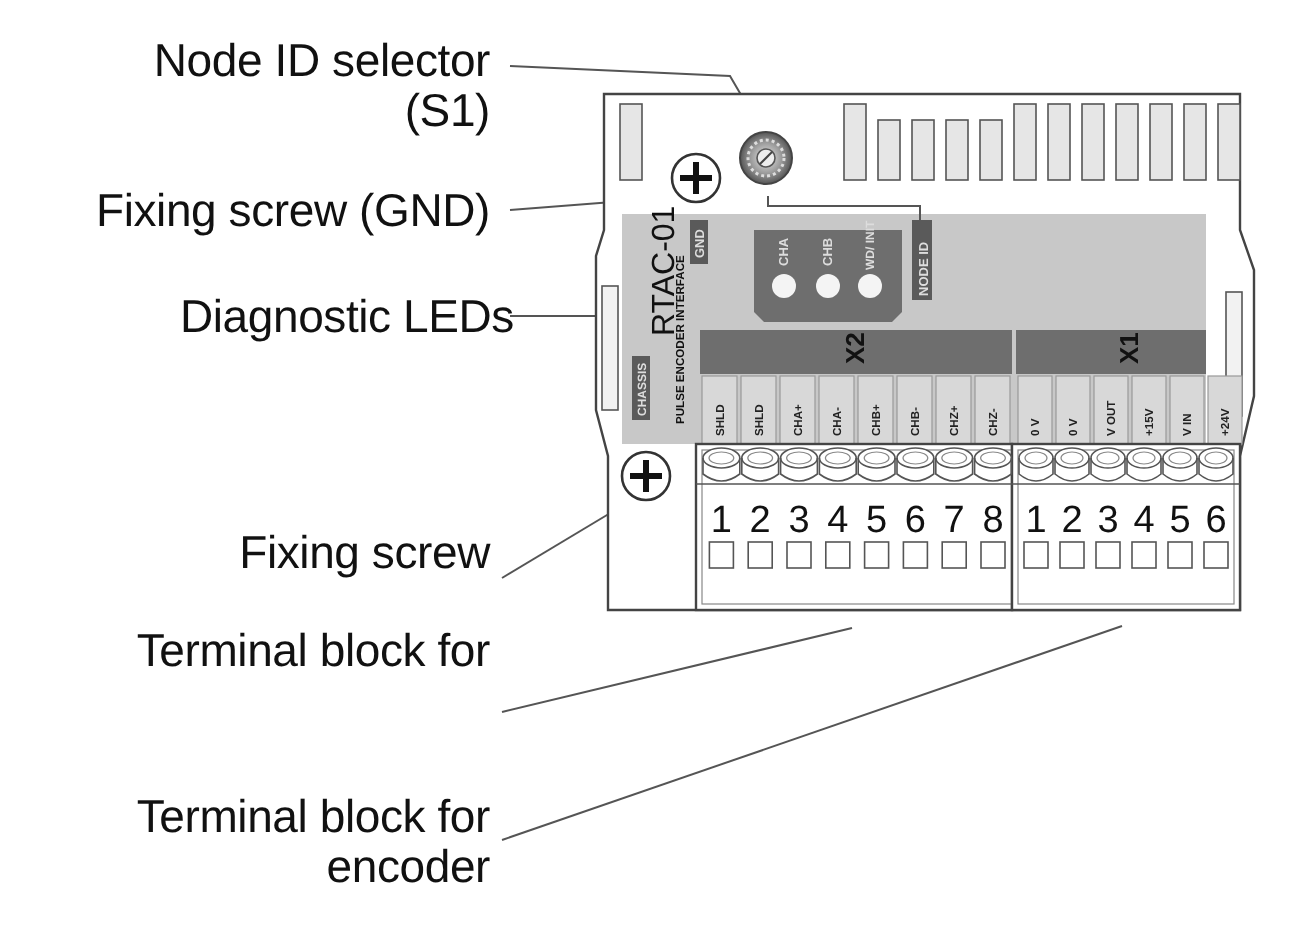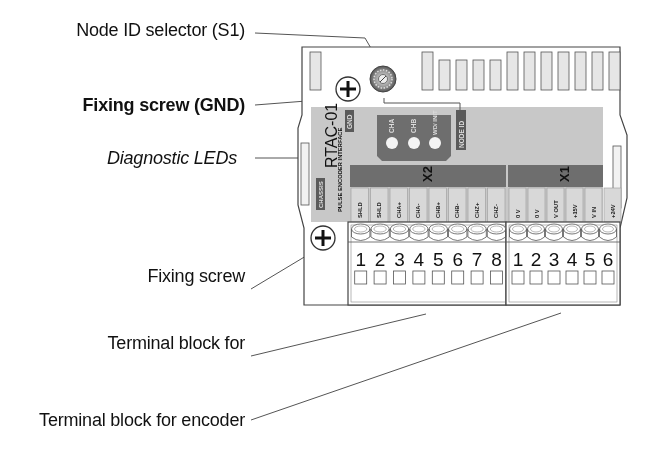--- a/index.html
+++ b/index.html
@@ -1,35 +1,35 @@
 <!DOCTYPE html>
 <html><head>
   <meta charset="utf-8">
   <style>
     html, body { margin: 0; padding: 0; background: #ffffff; }
     body { width: 650px; height: 465px; position: relative; overflow: hidden;
            font-family: "Liberation Sans", sans-serif; color: #111; }
-    .callout { position: absolute; font-size: 18px; line-height: 25px; text-align: right;
+    .callout { position: absolute; font-size: 23px; line-height: 25px; text-align: right;
                letter-spacing: -0.2px; color: #111; }
     svg.board { position: absolute; left: 0; top: 0; }
     .vtext { font-family: "Liberation Sans", sans-serif; }
   </style>
 </head>
 <body>
 
 <div class="callout" style="left:40px; top:18px; width:205px;">Node ID selector (S1)</div>
-<div class="callout" style="left:40px; top:93px; width:205px;font-weight:bold;">Fixing screw (GND)</div>
-<div class="callout" style="left:32px; top:146px; width:205px;font-style:italic;">Diagnostic LEDs</div>
+<div class="callout" style="left:40px; top:93px; width:205px;">Fixing screw (GND)</div>
+<div class="callout" style="left:52px; top:146px; width:205px;">Diagnostic LEDs</div>
 <div class="callout" style="left:40px; top:264px; width:205px;">
   <div>Fixing screw</div>
 </div>
-<div class="callout" style="left:20px; top:331px; width:225px;">
+<div class="callout" style="left:20px; top:313px; width:225px;">
   <div>Terminal block for</div>
 </div>
-<div class="callout" style="left:0px; top:396px; width:245px;margin-top:12px;">
+<div class="callout" style="left:0px; top:396px; width:245px;">
   <div>Terminal block for encoder</div>
 </div>
 
 <svg class="board" width="650" height="465" viewBox="0 0 650 465">
   <defs>
     <radialGradient id="knob" cx="50%" cy="50%" r="50%">
       <stop offset="0%" stop-color="#e8e8e8"></stop>
       <stop offset="60%" stop-color="#9a9a9a"></stop>
       <stop offset="100%" stop-color="#555"></stop>
     </radialGradient>

